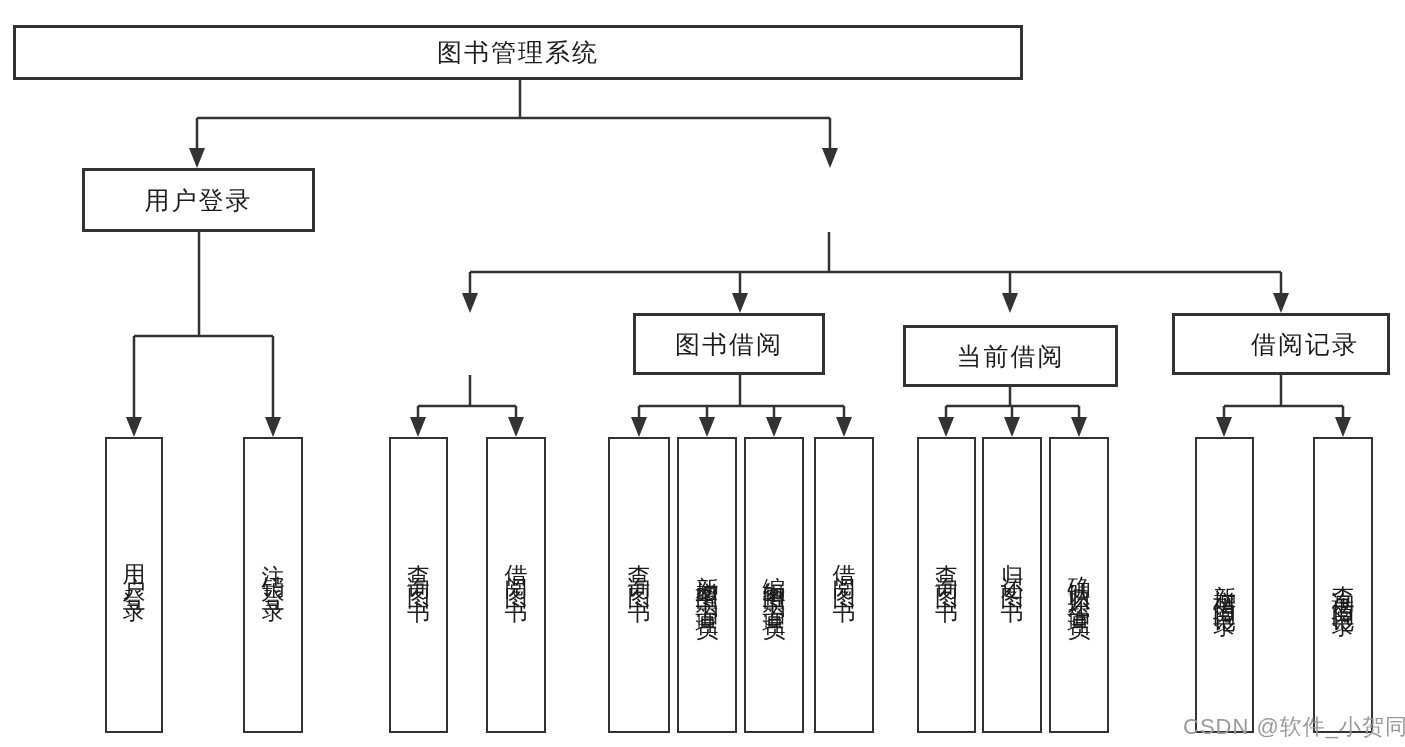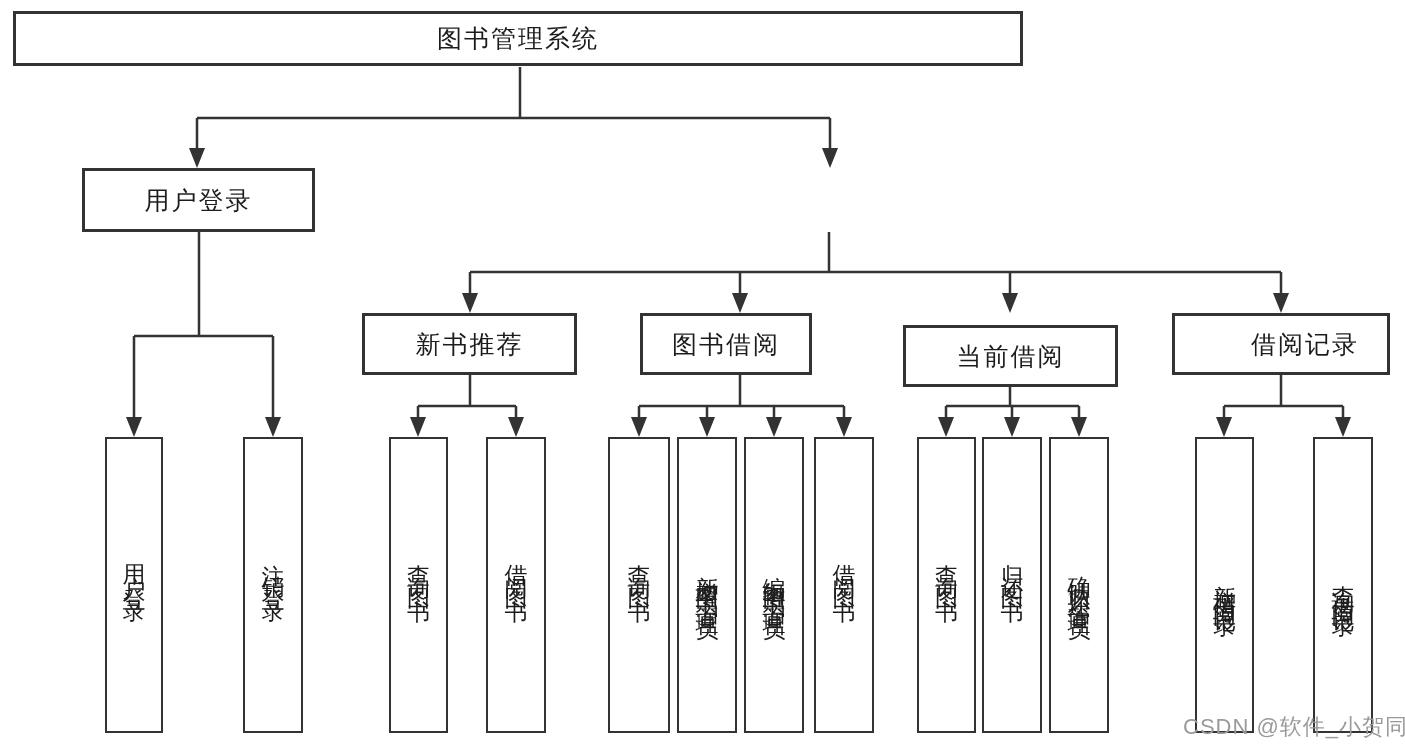--- a/index.html
+++ b/index.html
@@ -21,26 +21,26 @@
     background: #ffffff;
     border: 3px solid #333333;
     display: flex;
     align-items: center;
     justify-content: center;
     font-size: 25px;
     color: #1c1c1c;
     letter-spacing: 2px;
     white-space: nowrap;
   }
-  .root  { left: 13px;   top: 11px;  width: 1010px; height: 55px; }
+  .root  { left: 13px;   top: 25px;  width: 1010px; height: 55px; }
   .lvl2a { left: 82px;   top: 168px; width: 233px;  height: 64px; }
   .lvl2b { left: 713px;  top: 168px; width: 232px;  height: 64px; }
   .lvl3  { top: 313px; height: 62px; }
   .l3a { left: 362px;  width: 215px; }
-  .l3b { left: 633px;  width: 172px; margin-left: 7px; }
+  .l3b { left: 633px;  width: 192px; }
   .l3c { left: 903px;  width: 215px; margin-top: 12px; }
   .l3d { left: 1172px; width: 218px; padding-left: 48px; }
 
   .leaf {
     position: absolute;
     top: 437px;
     height: 296px;
     box-sizing: border-box;
     background: #ffffff;
     border: 2.5px solid #333333;
@@ -108,21 +108,20 @@
 
     <path d="M1281 375 V406 M1224 406 H1343 M1224 406 V417 M1343 406 V417"></path>
     <polygon points="1216,417 1232,417 1224,437"></polygon>
     <polygon points="1335,417 1351,417 1343,437"></polygon>
   </svg>
 
   <div class="box root">图书管理系统</div>
 
   <div class="box lvl2a">用户登录</div>
 
-  <div class="box lvl3 l3a">新书推荐</div>
   <div class="box lvl3 l3b">图书借阅</div>
   <div class="box lvl3 l3c">当前借阅</div>
   <div class="box lvl3 l3d">借阅记录</div>
 
   <div class="leaf short" style="left:105px;width:58px">
     <span>用户登录</span>
   </div>
   <div class="leaf short" style="left:243px;width:60px">
     <span>注销登录</span>
   </div>

